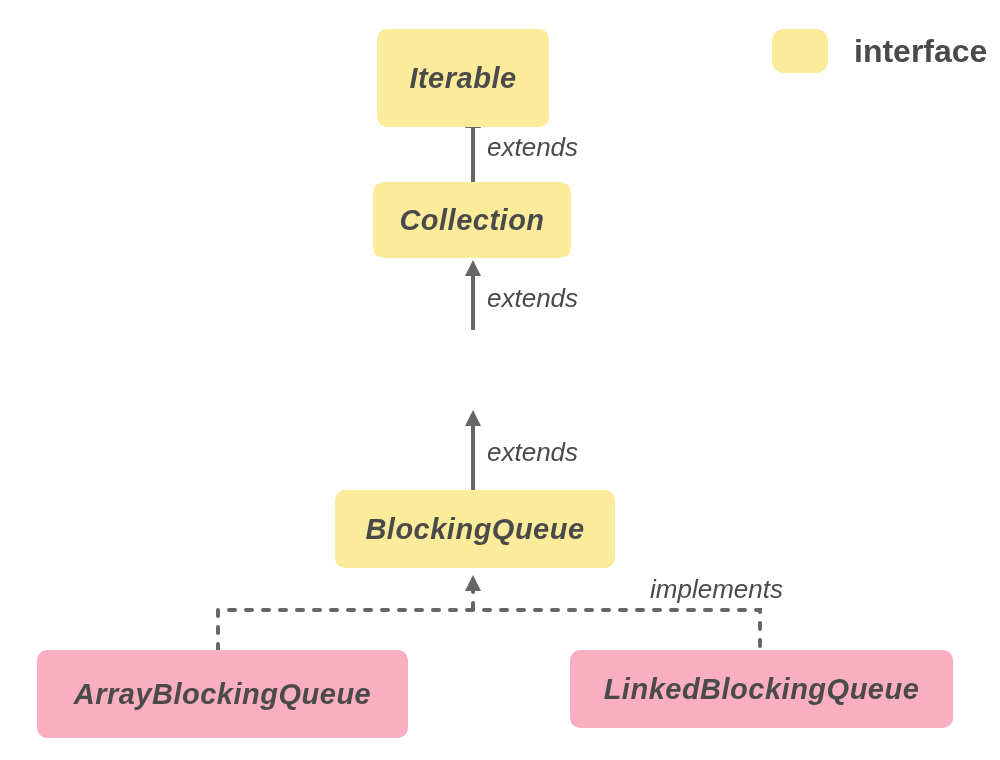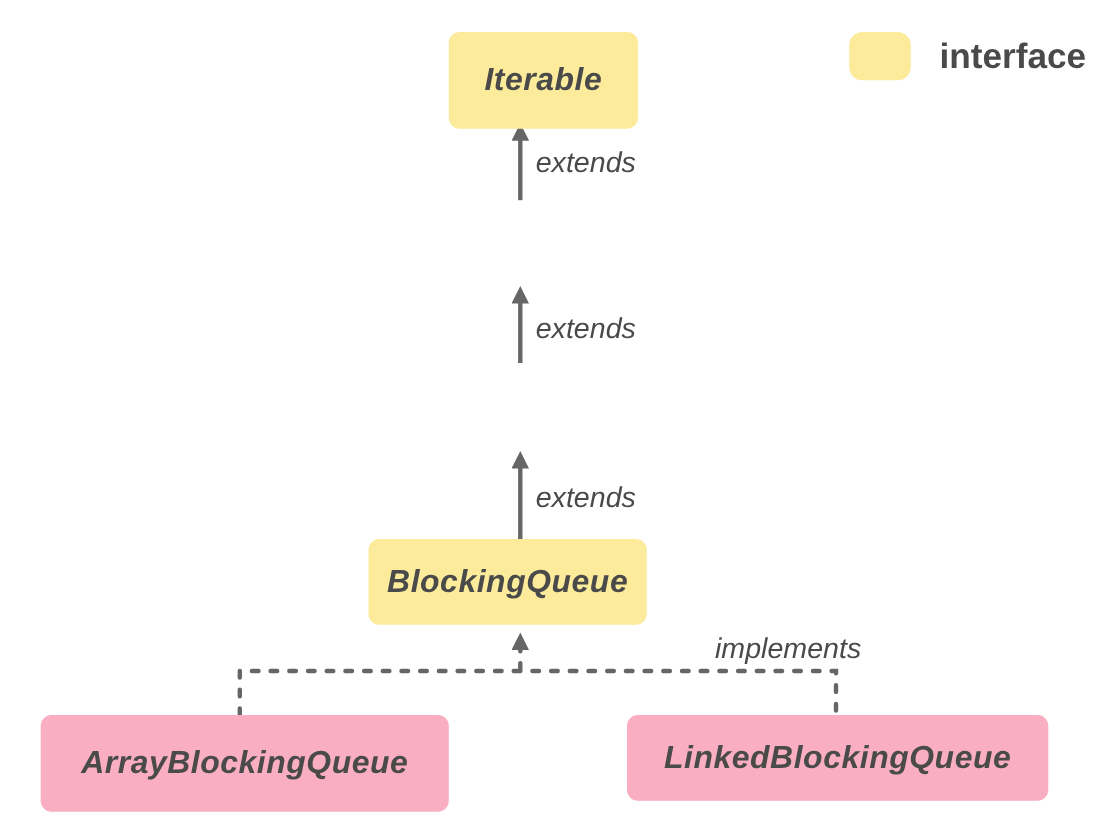--- a/index.html
+++ b/index.html
@@ -50,24 +50,24 @@
     justify-content: center;
     border-radius: 10px;
     font-weight: bold;
     font-style: italic;
     font-size: 29px;
     color: var(--text-color);
     letter-spacing: 0.5px;
   }
   .node.interface { background: var(--interface-fill); }
   .node.class { background: var(--class-fill); }
-  .n-iterable            { left: 408px; top: 29px;  width: 172px; height: 88px; }
+  .n-iterable            { left: 377px; top: 29px;  width: 172px; height: 98px; }
   .n-collection          { left: 373px; top: 182px; width: 198px; height: 76px; }
   .n-queue               { left: 392px; top: 330px; width: 165px; height: 78px; }
-  .n-blockingqueue       { left: 335px; top: 490px; width: 253px; height: 78px; font-style: italic; }
+  .n-blockingqueue       { left: 335px; top: 490px; width: 280px; height: 78px; font-style: italic; }
   .n-arrayblockingqueue  { left: 37px;  top: 650px; width: 371px; height: 88px; }
   .n-linkedblockingqueue { left: 570px; top: 650px; width: 383px; height: 78px; justify-content: center; }
   .edge-label {
     position: absolute;
     font-style: italic;
     font-size: 26px;
     color: var(--text-color);
     white-space: nowrap;
   }
   .el-extends-1   { left: 487px; top: 132px; }
@@ -116,20 +116,23 @@
     <path class="edge-solid" d="M473,330 L473,274" marker-end="url(#arrowhead)"></path>
     <path class="edge-solid" d="M473,490 L473,424" marker-end="url(#arrowhead)"></path>
 
     <path class="edge-dashed" d="M218,650 L218,610 L760,610 L760,650"></path>
     <path class="edge-dashed" d="M473,609 L473,589" marker-end="url(#arrowhead)"></path>
   </svg>
 
   <div class="node interface n-iterable">
     <span>Iterable</span>
   </div>
+  <div class="node interface n-collection">
+    <span>Collection</span>
+  </div>
   <div class="node interface n-blockingqueue">
     <span>BlockingQueue</span>
   </div>
   <div class="node class n-arrayblockingqueue">
     <span>ArrayBlockingQueue</span>
   </div>
   <div class="node class n-linkedblockingqueue">
     <span>LinkedBlockingQueue</span>
   </div>
 

